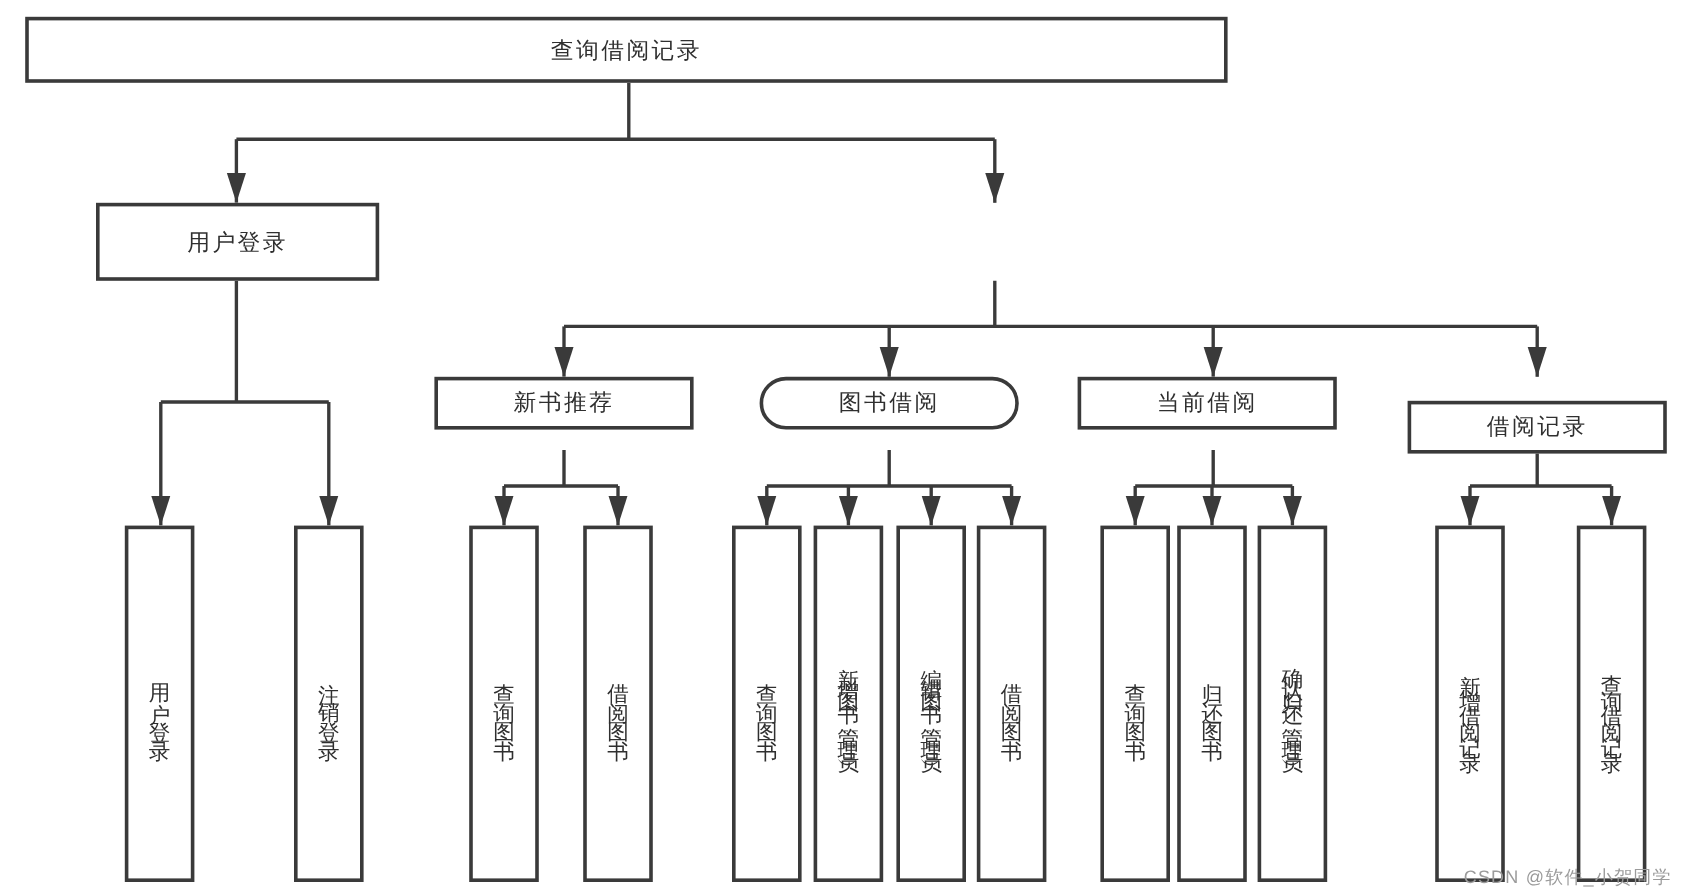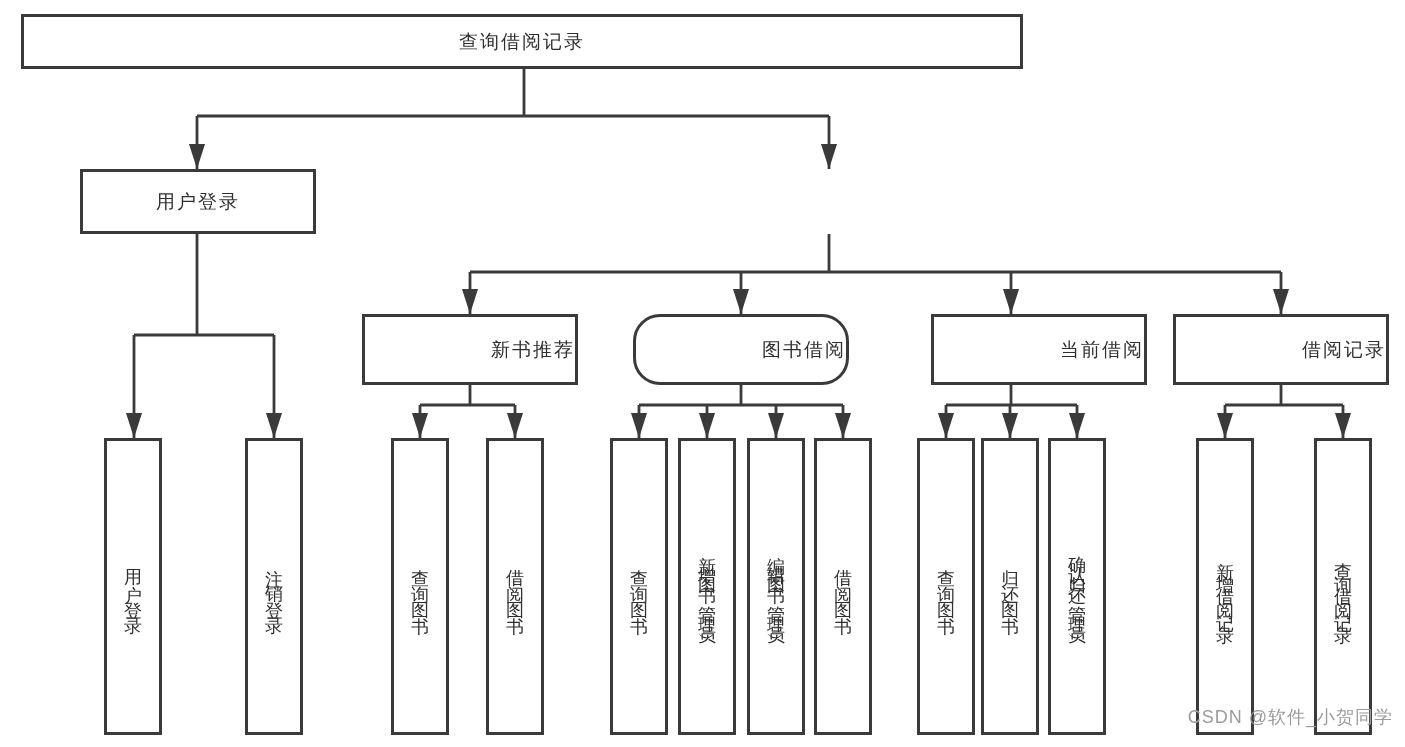--- a/index.html
+++ b/index.html
@@ -32,37 +32,37 @@
     justify-content: center;
     color: #2f2f2f;
   }
   .hlabel {
     font-size: 19px;
     letter-spacing: 2px;
     white-space: nowrap;
   }
   .root-box   { left: 21px;   top: 14px;  width: 1002px; height: 55px; }
   .lvl2-box   { top: 169px; height: 65px; width: 236px; }
-  .lvl3-box   { top: 314px; height: 71px; width: 216px; justify-content: flex-end; }
+  .lvl3-box   { top: 314px; height: 44px; width: 216px; }
   .leaf       { top: 438px; height: 297px; width: 58px; }
   .vlabel {
     writing-mode: vertical-rl;
     text-orientation: mixed;
     font-size: 18px;
     line-height: 1;
     white-space: nowrap;
   }
   .p4 { letter-spacing: 16px; }
   .p6 { letter-spacing: 13px; }
   .p9 { letter-spacing: 10px; }
   .watermark {
     position: absolute;
     right: 12px;
-    bottom: 18px;
-    font-size: 18px;
+    bottom: 6px;
+    font-size: 15px;
     letter-spacing: 1px;
     color: #9b9b9b;
     white-space: nowrap;
   }
 </style>
 </head>
 <body>
 
 <div class="canvas">
 
@@ -124,24 +124,24 @@
   <div class="box lvl2-box" style="left:80px;">
     <span class="hlabel">用户登录</span>
   </div>
 
   <div class="box lvl3-box" style="left:362px;">
     <span class="hlabel">新书推荐</span>
   </div>
   <div class="box lvl3-box" style="left:633px;border-radius:27px;">
     <span class="hlabel">图书借阅</span>
   </div>
-  <div class="box lvl3-box" style="left:931px;">
+  <div class="box lvl3-box" style="left:898px;">
     <span class="hlabel">当前借阅</span>
   </div>
-  <div class="box lvl3-box" style="left:1173px;">
+  <div class="box lvl3-box" style="left:1173px;margin-top:20px;">
     <span class="hlabel">借阅记录</span>
   </div>
 
   <div class="box leaf" style="left:104px;">
     <span class="vlabel p4">用户登录</span>
   </div>
   <div class="box leaf" style="left:245px;">
     <span class="vlabel p4">注销登录</span>
   </div>
 

